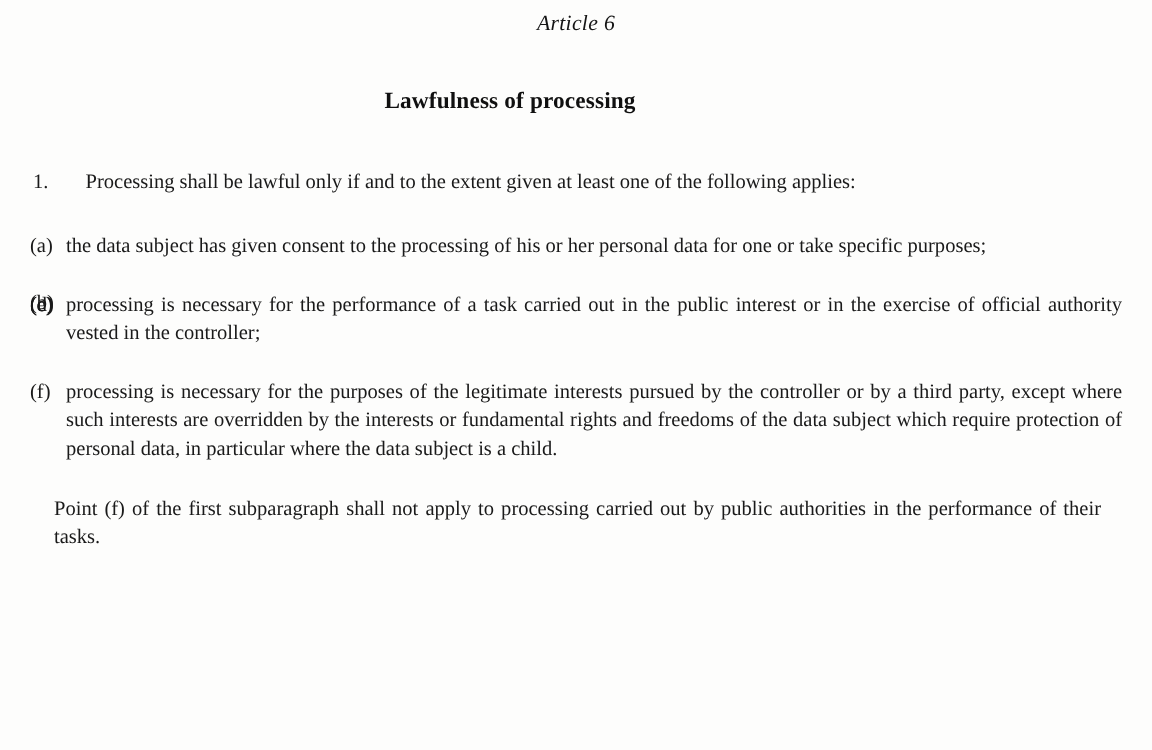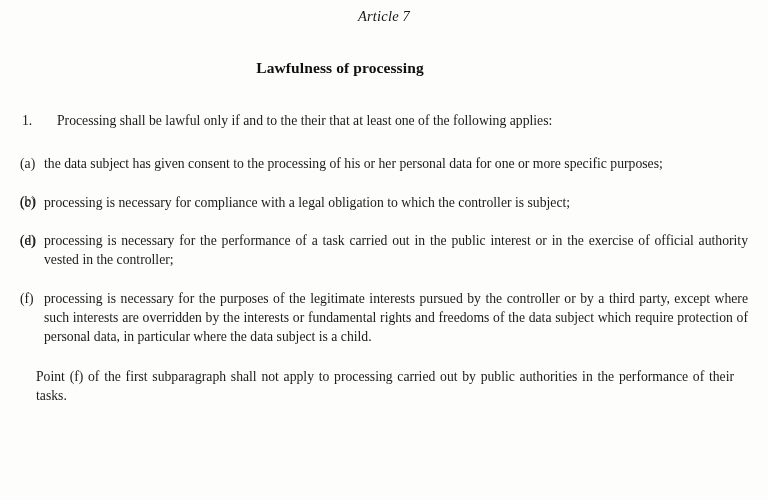--- a/index.html
+++ b/index.html
@@ -106,33 +106,33 @@
   .gap-c  { margin-bottom: 19px; }
   .gap-d  { margin-bottom: 19px; }
   .gap-e  { margin-bottom: 20px; }
   .gap-f  { margin-bottom: 21px; }
 </style>
 </head>
 <body>
 
 <div class="page">
 
-  <div class="article-label">Article 7</div>
+  <div class="article-label">Article 6</div>
 
   <div class="article-title">Lawfulness of processing</div>
 
   <div class="body-block">
 
-    <p class="para-numbered"><span class="marker">1.</span><span>Processing shall be lawful only if and to the their that at least one of the following applies:</span></p>
+    <p class="para-numbered"><span class="marker">1.</span><span>Processing shall be lawful only if and to the extent given at least one of the following applies:</span></p>
 
-    <p class="list-item single-line gap-a"><span class="marker">(a)</span><span>the data subject has given consent to the processing of his or her personal data for one or more specific purposes;</span></p>
+    <p class="list-item single-line gap-a"><span class="marker">(a)</span><span>the data subject has given consent to the processing of his or her personal data for one or take specific purposes;</span></p>
 
     <p class="list-item gap-b"><span class="marker">(b)</span></p>
 
-    <p class="list-item single-line gap-c"><span class="marker">(c)</span><span>processing is necessary for compliance with a legal obligation to which the controller is subject;</span></p>
+    <p class="list-item single-line gap-c"><span class="marker">(c)</span></p>
 
     <p class="list-item single-line gap-d"><span class="marker">(d)</span></p>
 
     <p class="list-item gap-e"><span class="marker">(e)</span><span>processing is necessary for the performance of a task carried out in the public interest or in the exercise of official authority vested in the controller;</span></p>
 
     <p class="list-item gap-f"><span class="marker">(f)</span><span>processing is necessary for the purposes of the legitimate interests pursued by the controller or by a third party, except where such interests are overridden by the interests or fundamental rights and freedoms of the data subject which require protection of personal data, in particular where the data subject is a child.</span></p>
 
     <p class="para-plain">Point (f) of the first subparagraph shall not apply to processing carried out by public authorities in the performance of their tasks.</p>
 
   </div>

